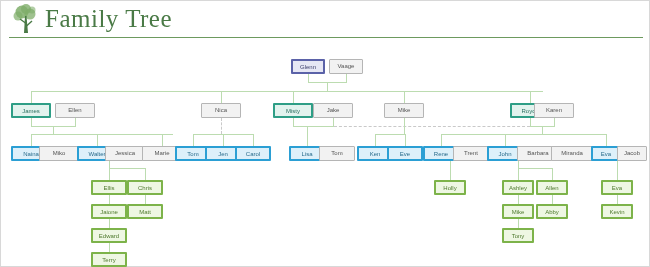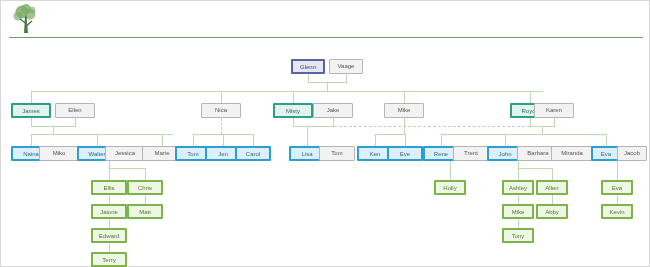--- a/index.html
+++ b/index.html
@@ -49,20 +49,21 @@
           <circle cx="13" cy="9" r="6.5" opacity=".85"></circle>
           <circle cx="21" cy="11" r="5.5" opacity=".75"></circle>
           <circle cx="17" cy="6" r="5" opacity=".8"></circle>
           <circle cx="9" cy="13" r="4.5" opacity=".7"></circle>
           <circle cx="23" cy="7" r="3.5" opacity=".6"></circle>
         </g>
         <path d="M16 13 L15 30 L19 30 L17.5 13 Z" fill="#4a7a46"></path>
         <path d="M16.5 20 L11 16 M17.5 23 L23 18" stroke="#4a7a46" stroke-width="1.4" fill="none"></path>
       </svg>
     </span>
+    <div class="title">Family Tree</div>
     <div class="hrule"></div>
   </div>
 
   <div class="canvas">
 
     <div class="ln v" style="left:307px;top:33px;height:8px;"></div>
     <div class="ln v" style="left:345px;top:33px;height:8px;"></div>
     <div class="ln h" style="left:307px;top:41px;width:39px;"></div>
     <div class="ln v" style="left:326px;top:41px;height:9px;"></div>
 

